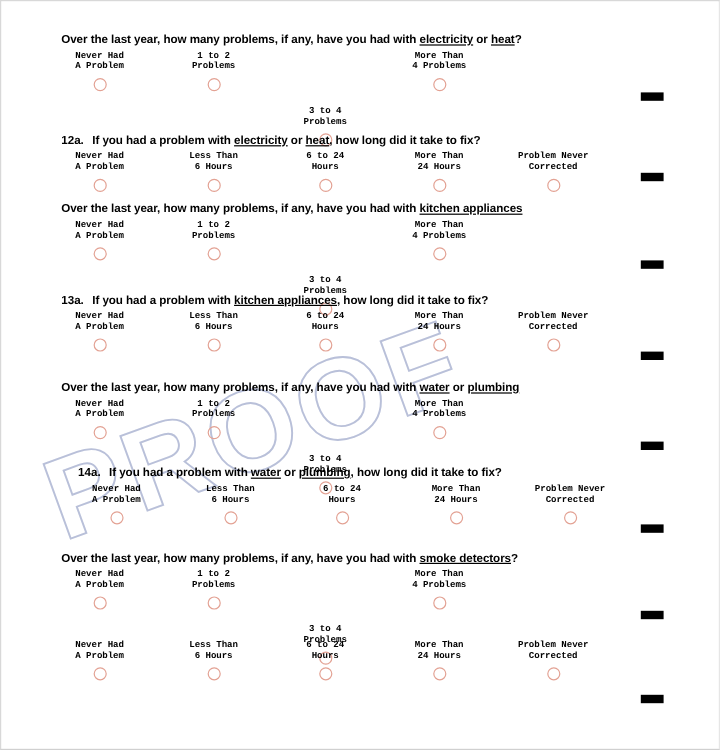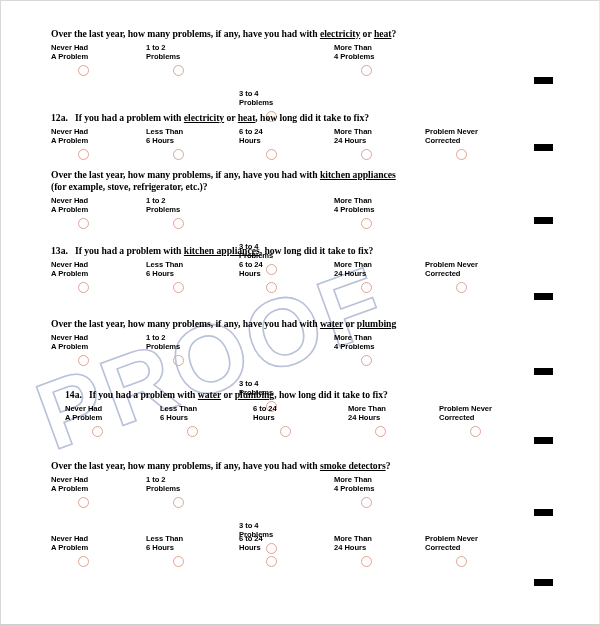--- a/index.html
+++ b/index.html
@@ -59,32 +59,33 @@
 
   .block { position: relative; }
 
   .qtext {
     font-size: 9.7px;
     font-weight: bold;
     line-height: 11.8px;
     letter-spacing: -0.05px;
     margin: 0;
     white-space: nowrap;
-    font-family: Liberation Serif, serif;
   }
   .qtext .u { text-decoration: underline; }
   .qnum { letter-spacing: 0px; }
   .qgap { display: inline-block; width: 7px; }
 
   .options {
     display: flex;
     margin-top: 3px;
   }
   .opt {
+    text-align: center;
     flex: 0 0 auto;
+    font-family: Liberation Mono, monospace;
   }
   .opt-label {
     font-size: 7.6px;
     font-weight: bold;
     line-height: 9.2px;
     letter-spacing: -0.05px;
     white-space: nowrap;
   }
   .bubble-wrap {
     margin-top: 4px;
@@ -201,21 +202,20 @@
             <div class="opt-label">Problem Never</div>
             <div class="opt-label">Corrected</div>
             <div class="bubble-wrap">
               <div class="bubble"></div>
             </div>
           </div>
         </div>
       </div>
       <div class="block" style="position: absolute; left: 50px; top: 141px;">
         <div class="qtext"><span>Over the last year, how many problems, if any, have you had with </span><span class="u">kitchen appliances</span></div>
-        <div class="qtext">(for example, stove, refrigerator, etc.)?</div>
         <div class="options cols4">
           <div class="opt">
             <div class="opt-label">Never Had</div>
             <div class="opt-label">A Problem</div>
             <div class="bubble-wrap">
               <div class="bubble"></div>
             </div>
           </div>
           <div class="opt">
             <div class="opt-label">1 to 2</div>

